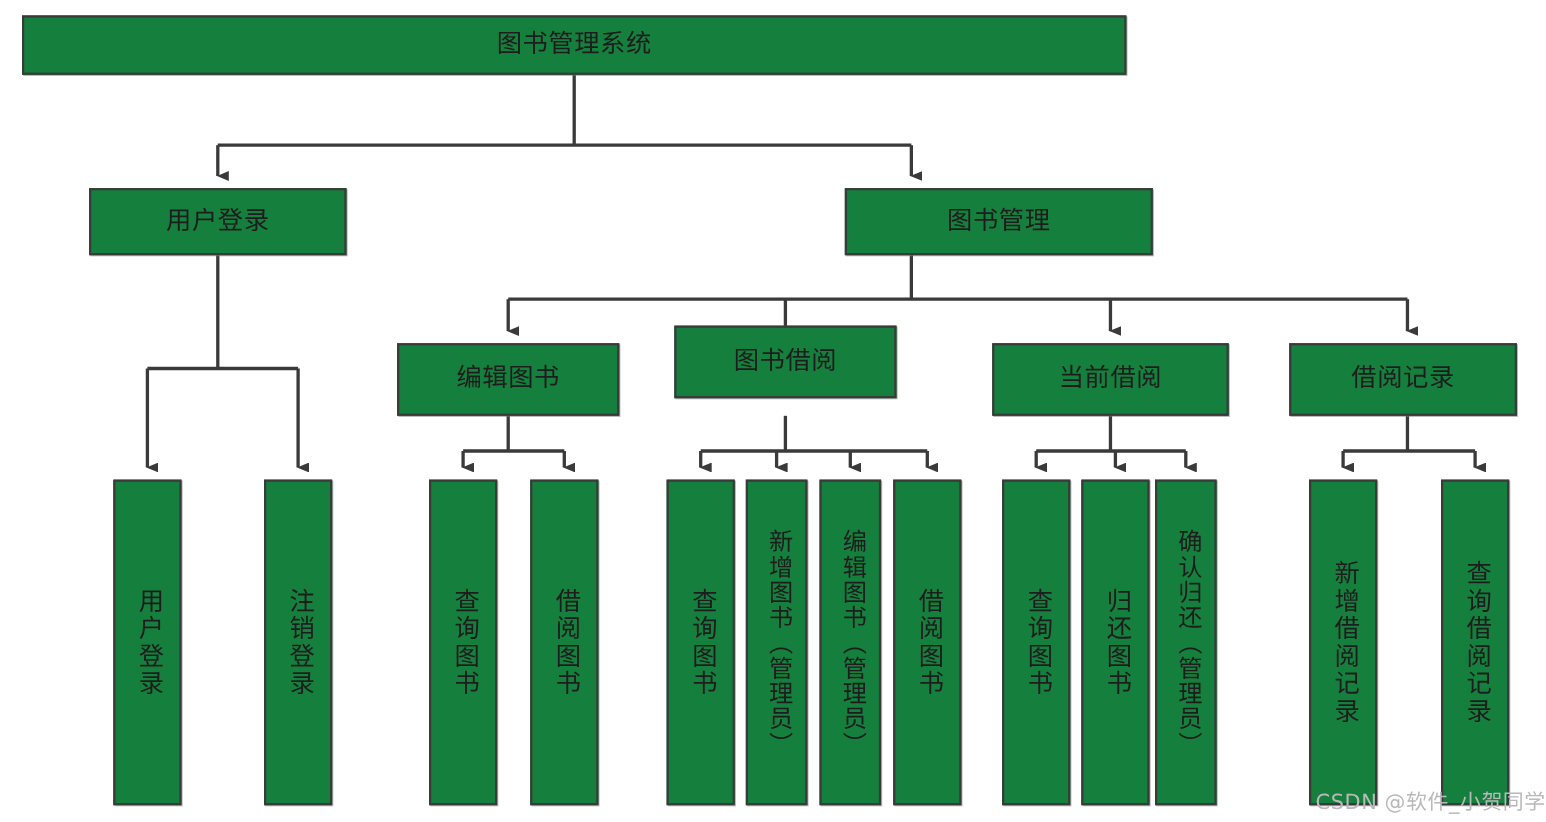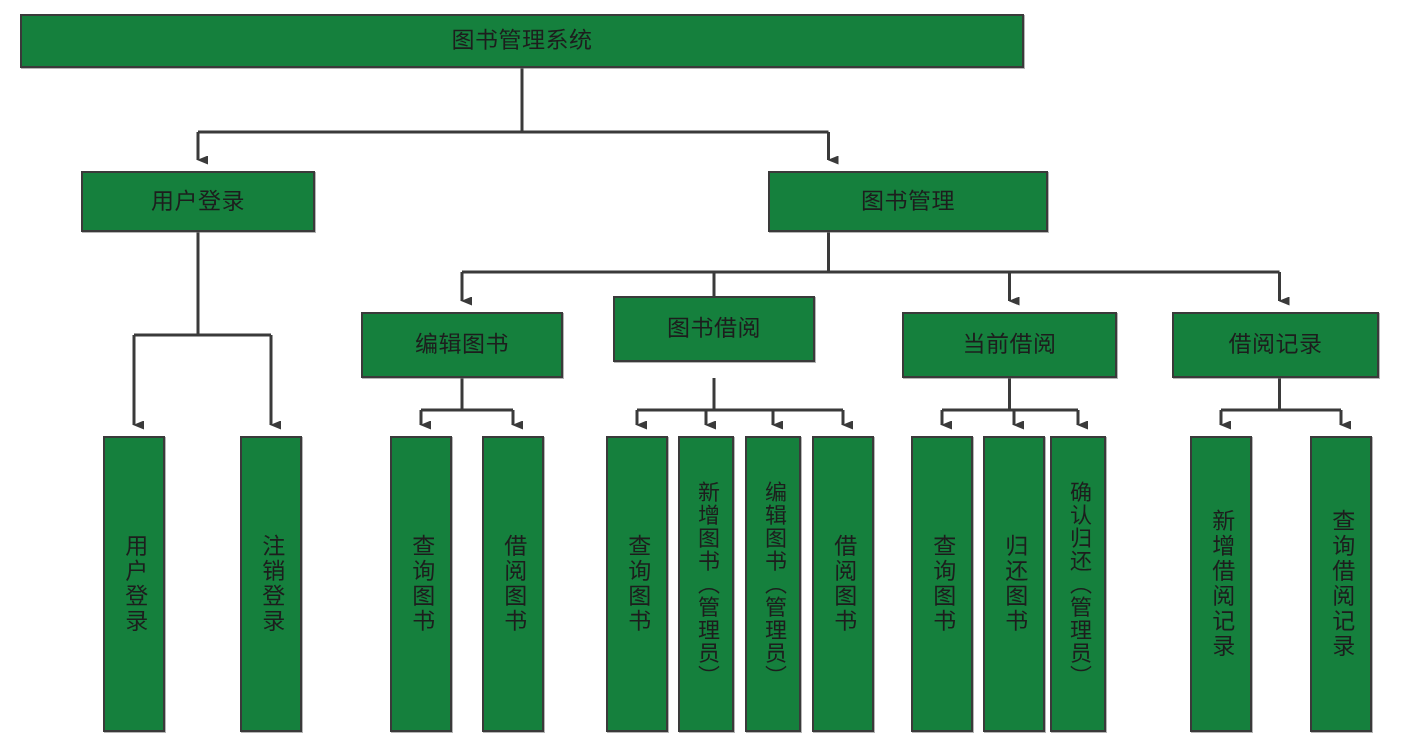--- a/index.html
+++ b/index.html
@@ -180,14 +180,15 @@
         <span class="node-label-v narrow">确认归还（管理员）</span>
       </div>
       <div class="node-box" style="left: 1190px; top: 436px; width: 62px; height: 296px;">
         <span class="node-label-v">新增借阅记录</span>
       </div>
       <div class="node-box" style="left: 1310px; top: 436px; width: 62px; height: 296px;">
         <span class="node-label-v">查询借阅记录</span>
       </div>
     </div>
 
+  <div class="watermark" style="left: 1196px; top: 713px;">CSDN @软件_小贺同学</div>
 
 </div>
 
 </body></html>

